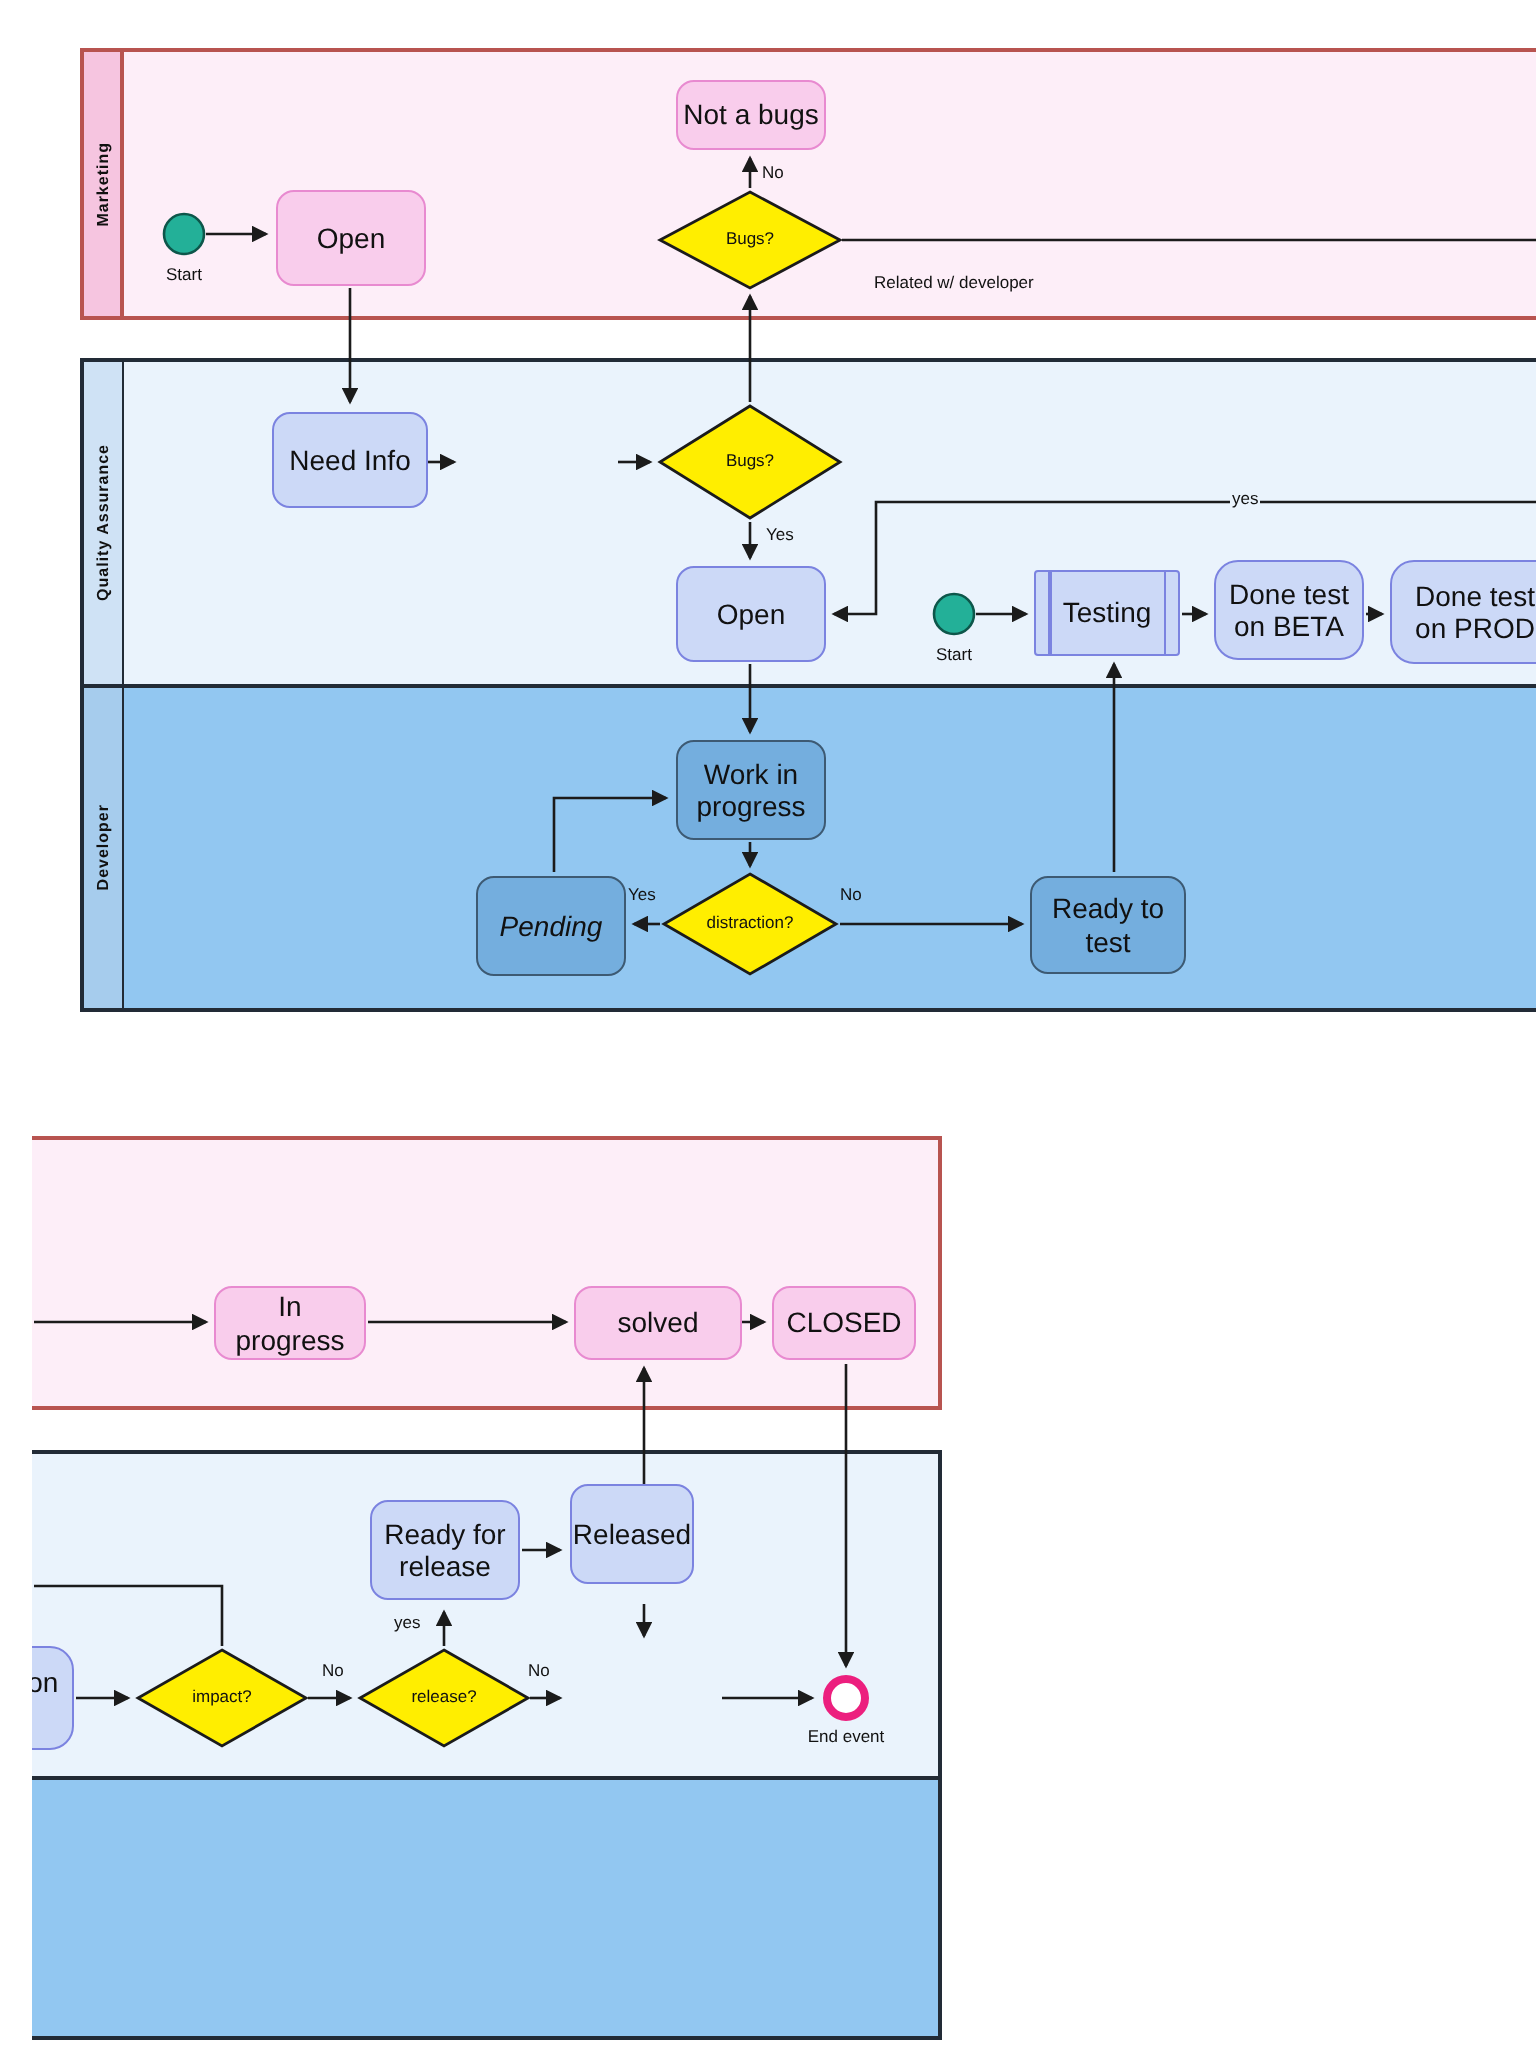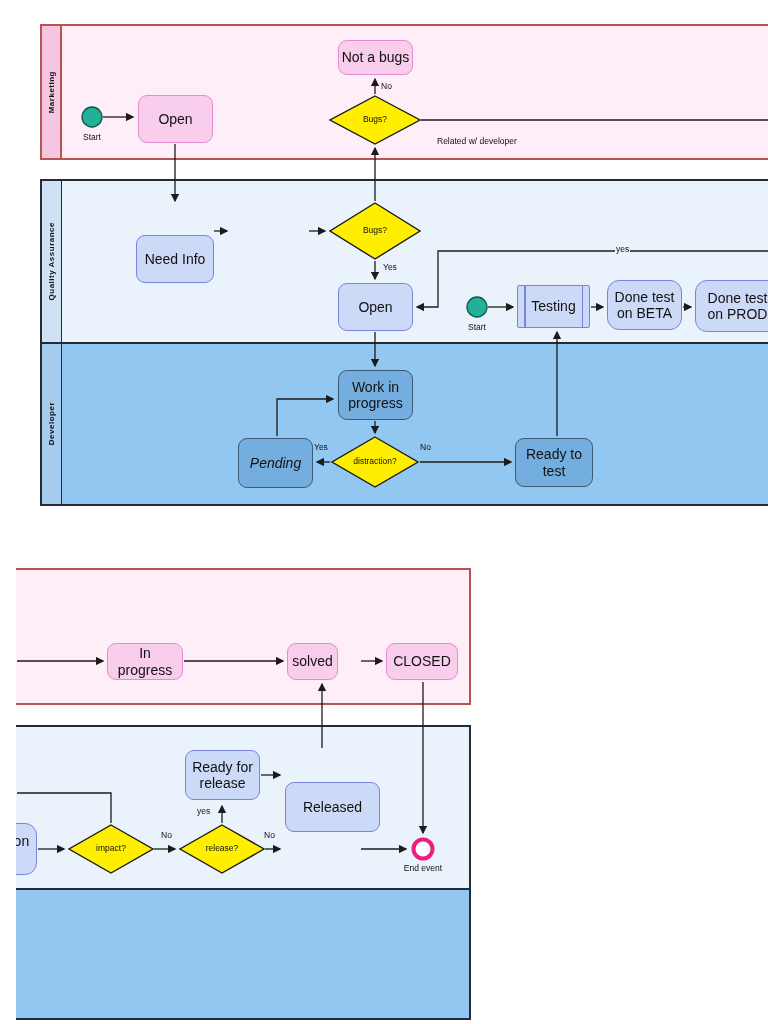--- a/index.html
+++ b/index.html
@@ -119,21 +119,21 @@
     <circle cx="477" cy="307" r="10" fill="#23b098" stroke="#0d564a" stroke-width="1.3"></circle>
     <circle cx="423" cy="849" r="9.5" fill="#ffffff" stroke="#ec1f7e" stroke-width="4"></circle>
   </svg>
 
   <div class="node pinknode" style="left:138px;top:95px;width:75px;height:48px;">
     <span>Open</span>
     </div>
   <div class="node pinknode" style="left:338px;top:40px;width:75px;height:35px;">
     <span>Not a bugs</span>
     </div>
-  <div class="node bluenode" style="left:136px;top:206px;width:78px;height:48px;margin-top:29px;">
+  <div class="node bluenode" style="left:136px;top:206px;width:78px;height:48px;">
     <span>Need Info</span>
     </div>
   <div class="node bluenode" style="left:338px;top:283px;width:75px;height:48px;">
     <span>Open</span>
     </div>
   <div class="node bluenode sq" style="left:517px;top:285px;width:73px;height:43px;">
     <div class="dline" style="left:6px;"></div>
     <div class="dline" style="right:6px;"></div>
     <span>Testing</span>
     </div>
@@ -149,35 +149,35 @@
   <div class="node mbluenode" style="left:238px;top:438px;width:75px;height:50px;font-style:italic;">
     <span>Pending</span>
     </div>
   <div class="node mbluenode" style="left:515px;top:438px;width:78px;height:49px;">
     <span>Ready to test</span>
     </div>
 
   <div class="node pinknode" style="left:107px;top:643px;width:76px;height:37px;">
     <span>In progress</span>
     </div>
-  <div class="node pinknode" style="left:287px;top:643px;width:51px;height:37px;">
+  <div class="node pinknode" style="left:287px;top:643px;width:84px;height:37px;">
     <span>solved</span>
     </div>
   <div class="node pinknode" style="left:386px;top:643px;width:72px;height:37px;">
     <span>CLOSED</span>
     </div>
   <div class="clip" style="left:16px;top:820px;width:60px;height:58px;">
     <div class="node bluenode rr" style="left:-74px;top:3px;width:95px;height:52px;">
       <span>Done test on PROD</span>
       </div>
   </div>
   <div class="node bluenode" style="left:185px;top:750px;width:75px;height:50px;">
     <span>Ready for release</span>
     </div>
-  <div class="node bluenode" style="left:285px;top:782px;width:95px;height:50px;">
+  <div class="node bluenode" style="left:285px;top:742px;width:62px;height:50px;">
     <span>Released</span>
     </div>
 
   <div class="dlabel" style="left:340px;top:114px;width:70px;">Bugs?</div>
   <div class="dlabel" style="left:340px;top:225px;width:70px;">Bugs?</div>
   <div class="dlabel" style="left:330px;top:456px;width:90px;">distraction?</div>
   <div class="dlabel" style="left:76px;top:843px;width:70px;">impact?</div>
   <div class="dlabel" style="left:187px;top:843px;width:70px;">release?</div>
 
   <div class="elabel" style="left:381px;top:81px;">No</div>

